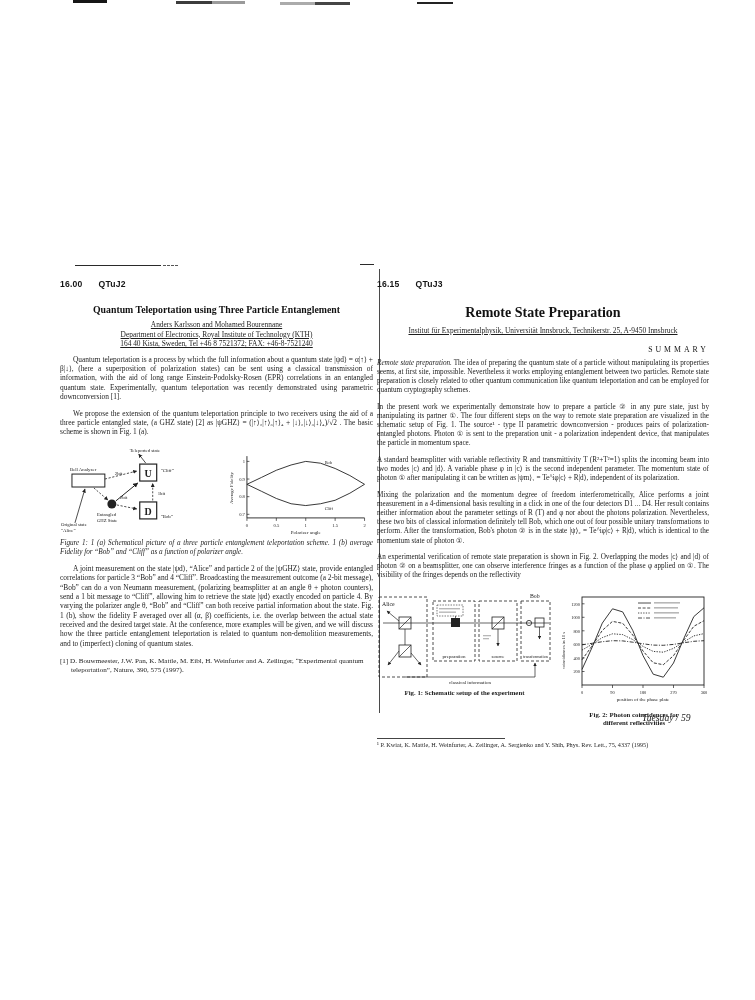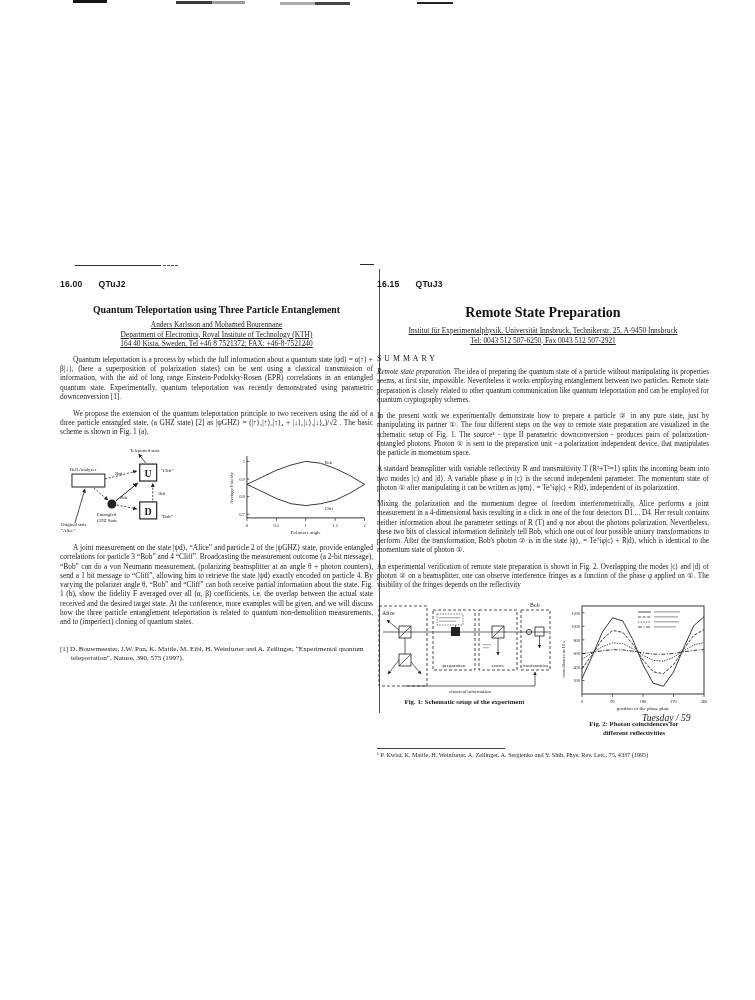--- a/index.html
+++ b/index.html
@@ -9,28 +9,28 @@
   }
   .scanmark{position:absolute;height:3px;}
   .rule{position:absolute;background:#2a2a2a;}
   .coldivider{position:absolute;width:1px;background:#4a4a4a;}
   .col{position:absolute;}
   .session{font-family:"Liberation Sans",sans-serif;font-weight:bold;font-size:8.6px;letter-spacing:.2px;color:#151515;}
   .session .code{margin-left:16px;}
   .atitle{text-align:center;font-weight:bold;font-size:9.8px;margin-top:15px;color:#111;}
   .rtitle{text-align:center;font-weight:bold;font-size:14px;margin-top:16px;color:#111;}
   .authors{text-align:center;font-size:7.4px;line-height:9.6px;margin-top:5px;text-decoration:underline;}
-  .summary{text-align:left;font-size:7.8px;letter-spacing:3px;margin:9px 0 5px 0;color:#141414;}
+  .summary{text-align:right;font-size:7.8px;letter-spacing:3px;margin:9px 0 5px 0;color:#141414;}
   .para{font-size:7.4px;line-height:9.3px;text-align:justify;margin-top:0;}
   .rpara{font-size:7.2px;line-height:9.2px;text-align:justify;margin-top:4px;}
   .indent{text-indent:13px;}
   .ital{font-style:italic;}
   .figrow{display:flex;align-items:flex-end;gap:4px;margin:5px 0 1px 0;}
   .caption{font-style:italic;font-size:7.2px;line-height:9px;text-align:justify;margin-top:3px;}
-  .refs{margin-top:18px;}
+  .refs{margin-top:9px;}
   .ref{font-size:7.1px;line-height:9.1px;padding-left:11px;text-indent:-11px;margin-top:1px;}
   .rfigrow{display:flex;align-items:flex-start;gap:6px;margin-top:8px;}
   .rfig{display:flex;flex-direction:column;align-items:center;}
   .figcap{font-weight:bold;font-size:6.8px;line-height:8.4px;text-align:center;margin-top:4px;}
   .fnrule{width:128px;border-top:1px solid #444;margin-top:11px;}
   .footnote{font-size:6.2px;line-height:7.8px;margin-top:2px;color:#262626;}
   .pagefooter{position:absolute;left:642px;top:712px;font-style:italic;font-size:9.6px;color:#222;}
   svg{display:block;}
   svg text{fill:#222;font-family:"Liberation Serif",serif;}
   .smudge{fill:#b8b8b8;}
@@ -123,38 +123,38 @@
       <text x="140" y="83" font-size="4.6" text-anchor="middle">2</text>
       <text x="81" y="90.5" font-size="5" text-anchor="middle">Polarizer angle</text>
       <text x="8" y="60" font-size="4.8" transform="rotate(-90 8 60)">Average Fidelity</text>
       <polyline fill="none" stroke="#222" stroke-width="0.9" points="22.0,40.3 36.8,33.3 51.5,26.2 66.3,20.9 81.0,17.3 95.8,19.1 110.5,24.4 125.3,31.5 140.0,40.3"></polyline>
       <polyline fill="none" stroke="#222" stroke-width="0.9" points="22.0,40.3 36.8,47.4 51.5,54.5 66.3,59.8 81.0,61.6 95.8,59.8 110.5,56.3 125.3,49.2 140.0,40.3"></polyline>
       <text x="100" y="20" font-size="4.4">Bob</text>
       <text x="100" y="66" font-size="4.4">Cliff</text>
     </svg>
   </div>
 
+  <p class="caption">Figure 1: 1 (a) Schematical picture of a three particle entanglement teleportation scheme. 1 (b) average Fidelity for “Bob” and “Cliff” as a function of polarizer angle.</p>
 
   <p class="para indent" style="margin-top:7px;">A joint measurement on the state |ψd⟩, “Alice” and particle 2 of the |ψGHZ⟩ state, provide entangled correlations for particle 3 “Bob” and 4 “Cliff”. Broadcasting the measurement outcome (a 2-bit message), “Bob” can do a von Neumann measurement, (polarizing beamsplitter at an angle θ + photon counters), send a 1 bit message to “Cliff”, allowing him to retrieve the state |ψd⟩ exactly encoded on particle 4. By varying the polarizer angle θ, “Bob” and “Cliff” can both receive partial information about the state. Fig. 1 (b), show the fidelity F averaged over all (α, β) coefficients, i.e. the overlap between the actual state received and the desired target state. At the conference, more examples will be given, and we will discuss how the three particle entanglement teleportation is related to quantum non-demolition measurements, and to (imperfect) cloning of quantum states.</p>
 
   <div class="refs">
     <div class="ref">[1] D. Bouwmeester, J.W. Pan, K. Mattle, M. Eibl, H. Weinfurter and A. Zeilinger, “Experimental quantum teleportation”, Nature, 390, 575 (1997).</div>
   </div>
 </div>
 
 <div class="col" style="left:377px;top:279px;width:332px;">
   <div class="session">
     <span>16.15</span><span class="code">QTuJ3</span>
   </div>
 
   <div class="rtitle">Remote State Preparation</div>
 
   <div class="authors">
     <div>Institut für Experimentalphysik, Universität Innsbruck, Technikerstr. 25, A-9450 Innsbruck</div>
-    <div>Tel: 0043 512 507-6250, Fax 0043 512 507-2921</div>
   </div>
 
   <div class="summary">SUMMARY</div>
 
   <p class="rpara"><span class="ital">Remote state preparation.</span><span> The idea of preparing the quantum state of a particle without manipulating its properties seems, at first site, impossible. Nevertheless it works employing entanglement between two particles. Remote state preparation is closely related to other quantum communication like quantum teleportation and can be employed for quantum cryptography schemes.</span></p>
   <p class="rpara">In the present work we experimentally demonstrate how to prepare a particle ② in any pure state, just by manipulating its partner ①. The four different steps on the way to remote state preparation are visualized in the schematic setup of Fig. 1. The source¹ - type II parametric downconversion - produces pairs of polarization-entangled photons. Photon ① is sent to the preparation unit - a polarization independent device, that manipulates the particle in momentum space.</p>
   <p class="rpara">A standard beamsplitter with variable reflectivity R and transmittivity T (R²+T²=1) splits the incoming beam into two modes |c⟩ and |d⟩. A variable phase φ in |c⟩ is the second independent parameter. The momentum state of photon ① after manipulating it can be written as |ψm⟩₁ = Te^iφ|c⟩ + R|d⟩, independent of its polarization.</p>
   <p class="rpara">Mixing the polarization and the momentum degree of freedom interferometrically, Alice performs a joint measurement in a 4-dimensional basis resulting in a click in one of the four detectors D1 ... D4. Her result contains neither information about the parameter settings of R (T) and φ nor about the photons polarization. Nevertheless, these two bits of classical information definitely tell Bob, which one out of four possible unitary transformations to perform. After the transformation, Bob's photon ② is in the state |ψ⟩₂ = Te^iφ|c⟩ + R|d⟩, which is identical to the momentum state of photon ①.</p>
   <p class="rpara">An experimental verification of remote state preparation is shown in Fig. 2. Overlapping the modes |c⟩ and |d⟩ of photon ② on a beamsplitter, one can observe interference fringes as a function of the phase φ applied on ①. The visibility of the fringes depends on the reflectivity</p>
 

